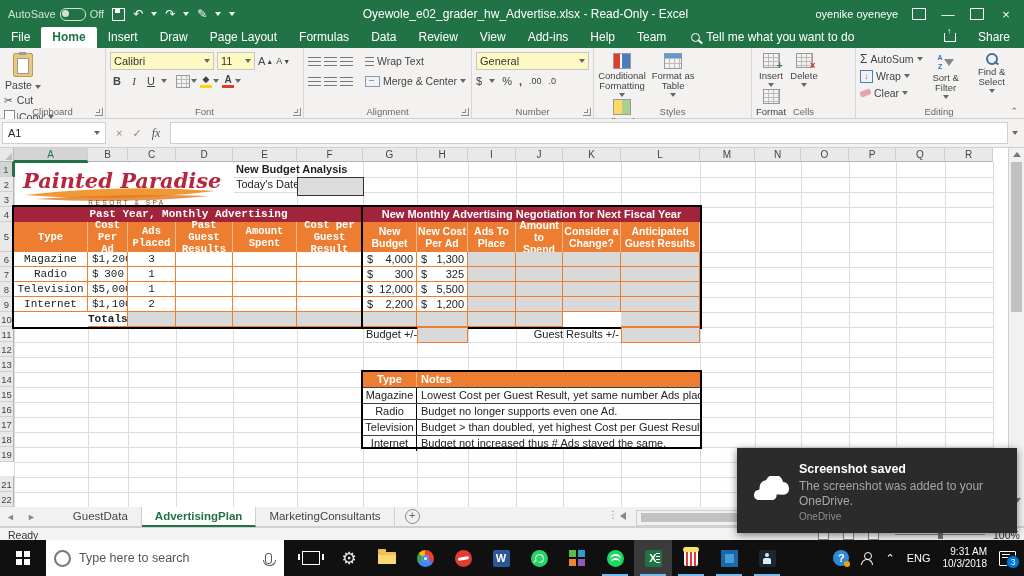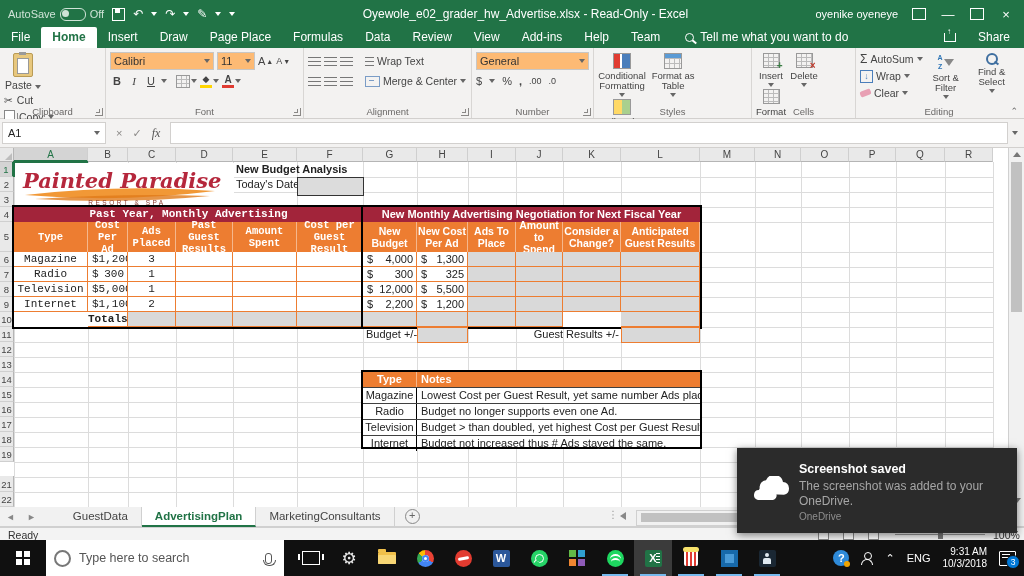--- a/index.html
+++ b/index.html
@@ -40,21 +40,21 @@
   .launch::before{content:"";position:absolute;right:2px;bottom:2px;width:3px;height:3px;border-right:1px solid #8a8886;border-bottom:1px solid #8a8886;}
   .bigbtn{float:left;width:38px;text-align:center;font-size:10.5px;color:#444;padding-top:2px;}
   .clip-col{float:left;font-size:10.5px;color:#444;}
   .clip-item{display:flex;align-items:center;gap:4px;height:17px;}
   .i-paste{display:inline-block;width:18px;height:22px;background:#e8c87e;border:1px solid #b99b55;border-radius:2px;position:relative;margin:0 auto;}
   .i-paste::before{content:"";position:absolute;left:3px;top:4px;width:10px;height:14px;background:#fff;border:1px solid #999;}
   .i-paste::after{content:"";position:absolute;left:5px;top:-2px;width:7px;height:3px;background:#9a9a9a;}
   .i-copy{display:inline-block;width:9px;height:11px;background:#fff;border:1px solid #888;box-shadow:2px 2px 0 #f3f2f1,3px 3px 0 #888;}
   .i-brush{display:inline-block;width:11px;height:5px;background:#c98f4f;transform:rotate(-25deg);border-radius:1px;}
   .fontrow{display:flex;align-items:center;gap:3px;height:20px;}
-  .selbox{background:#fdba74;border:1px solid #c8c6c4;height:16px;display:flex;align-items:center;justify-content:space-between;padding:0 3px;font-size:11px;color:#333;}
+  .selbox{background:#fef9c3;border:1px solid #c8c6c4;height:16px;display:flex;align-items:center;justify-content:space-between;padding:0 3px;font-size:11px;color:#333;}
   .fbtn{min-width:14px;height:16px;display:flex;align-items:center;justify-content:center;font-size:11px;color:#444;gap:1px;}
   .i-bold{font-weight:bold;}
   .i-italic{font-style:italic;font-family:"Liberation Serif",serif;}
   .i-under{text-decoration:underline;}
   .ubar{display:inline-block;width:12px;height:3px;margin-top:1px;}
   .stack{display:flex;flex-direction:column;align-items:center;line-height:9px;}
   .bars{display:inline-block;width:13px;height:9px;background:repeating-linear-gradient(#777 0 1px,transparent 1px 4px);}
   .alitem{display:flex;align-items:center;gap:3px;font-size:10.5px;color:#444;height:20px;}
   .i-merge{display:inline-block;width:13px;height:9px;border:1px solid #7a9cc6;position:relative;}
   .i-merge::before{content:"";position:absolute;left:3px;top:3px;width:5px;height:1px;background:#7a9cc6;}
@@ -236,21 +236,21 @@
       <span class="winbtn">×</span>
     </div>
   </div>
 
   <div class="menubar">
     <div style="display:flex;align-items:flex-end;">
         <div class="menu-tab">File</div>
         <div class="menu-tab active">Home</div>
         <div class="menu-tab">Insert</div>
         <div class="menu-tab">Draw</div>
-        <div class="menu-tab">Page Place</div>
+        <div class="menu-tab">Page Layout</div>
         <div class="menu-tab">Formulas</div>
         <div class="menu-tab">Data</div>
         <div class="menu-tab">Review</div>
         <div class="menu-tab">View</div>
         <div class="menu-tab">Add-ins</div>
         <div class="menu-tab">Help</div>
         <div class="menu-tab">Team</div>
       </div>
     <div class="tellme">
       <span class="mag"></span>

